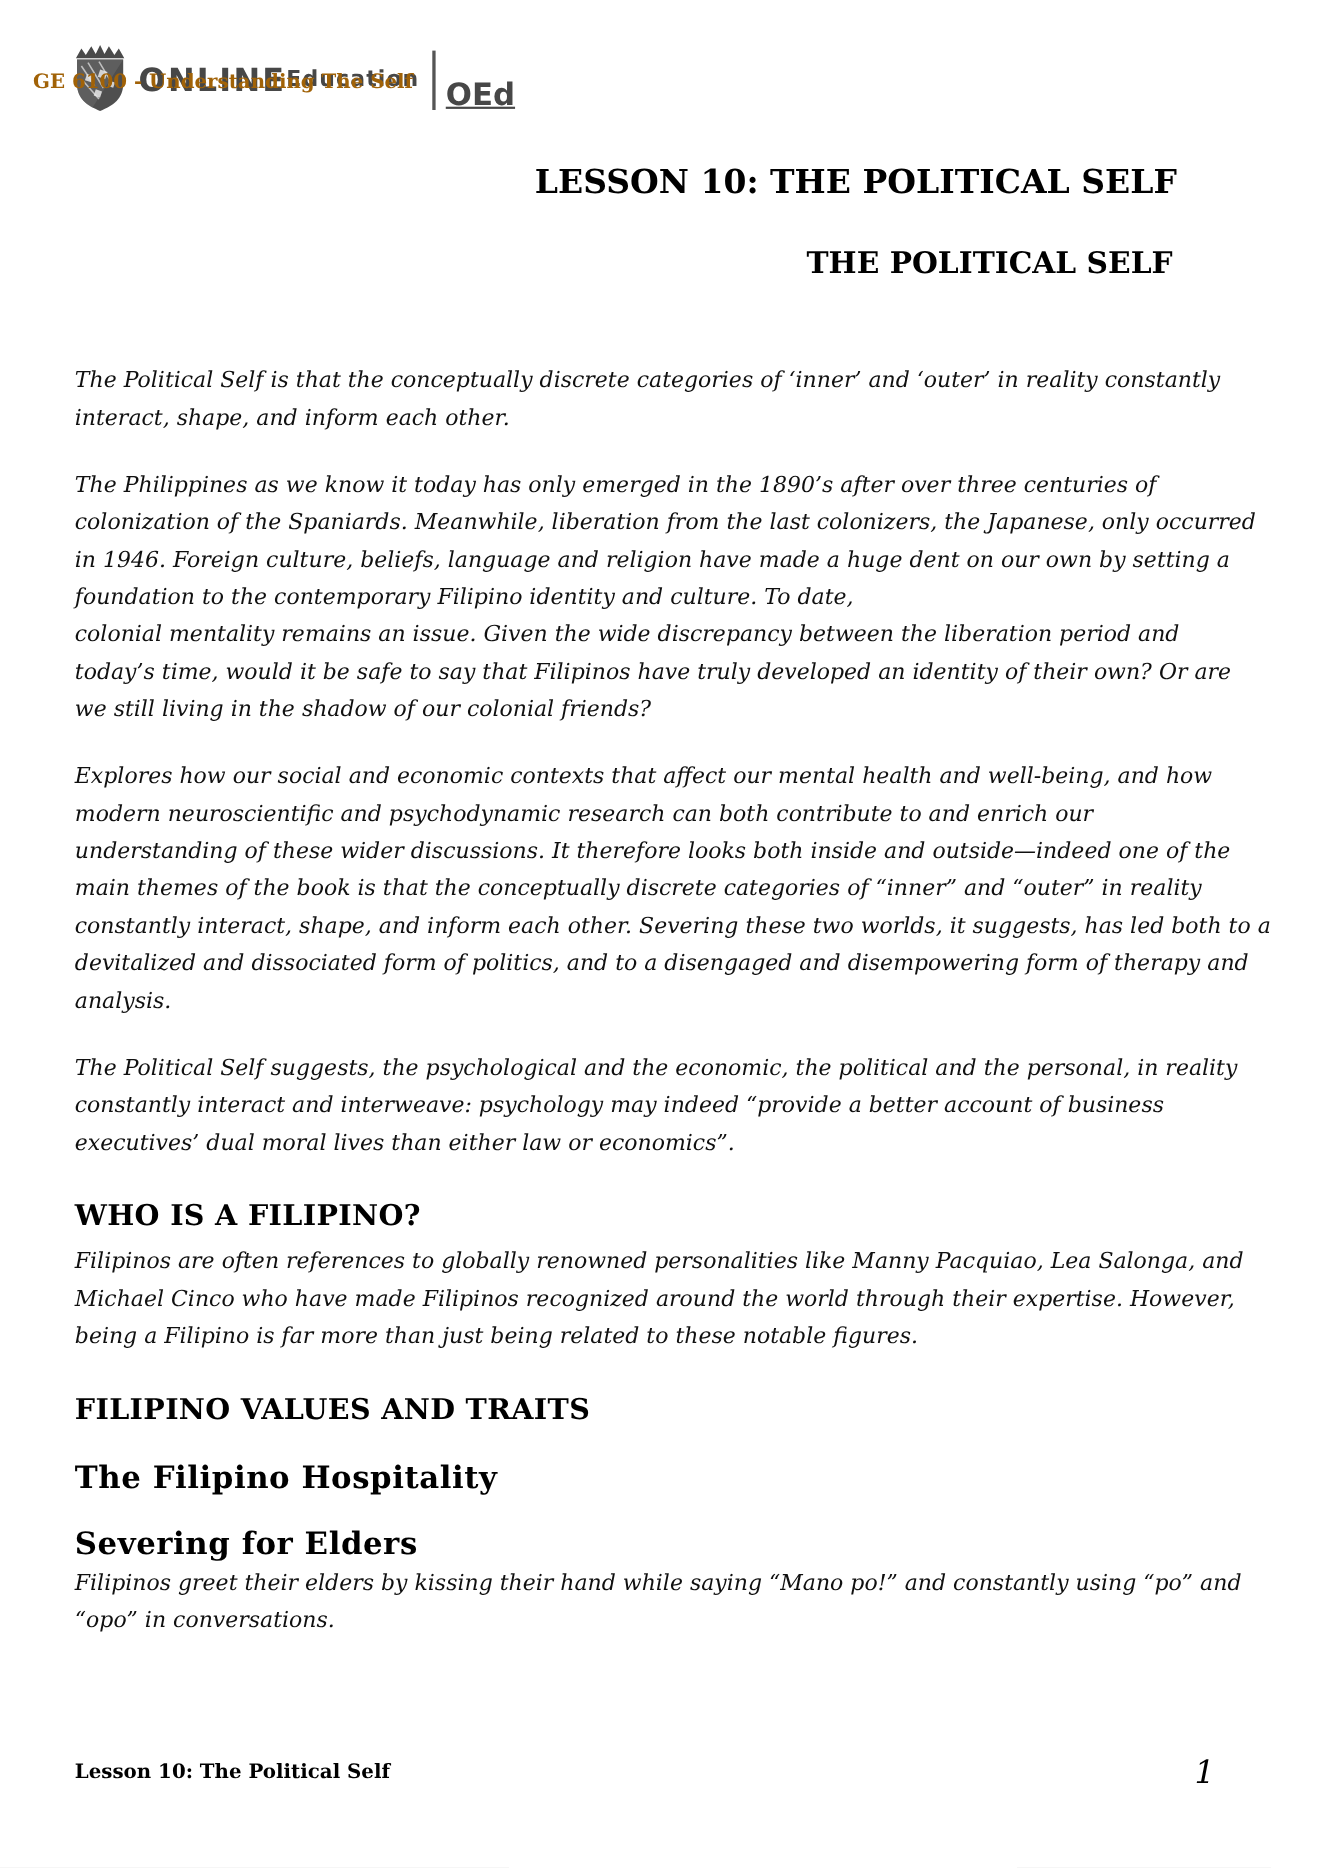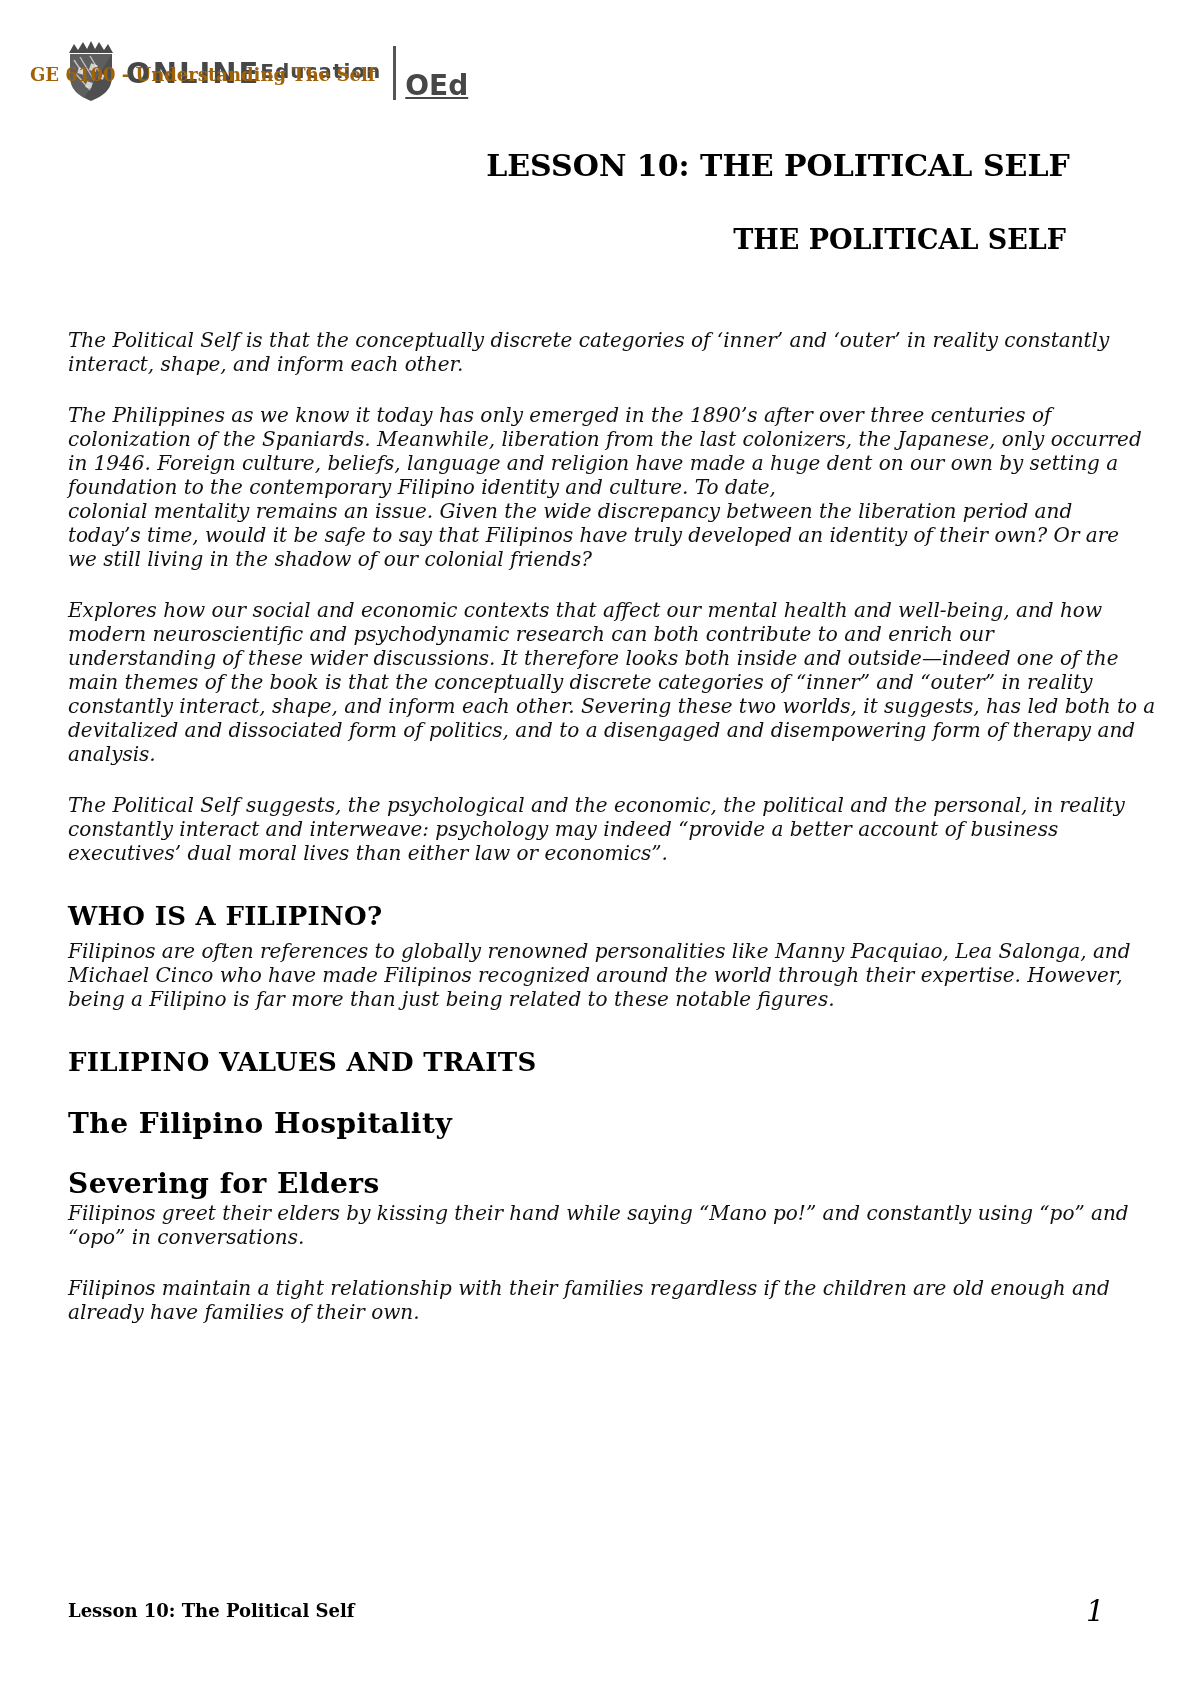--- a/index.html
+++ b/index.html
@@ -72,21 +72,21 @@
     font-size: 27px; font-weight: bold; color: #000;
     text-align: right;
     padding-right: 92px;
     margin-top: 36px;
     margin-bottom: 70px;
     line-height: 36px;
   }
   p.body-par {
     font-style: italic;
     font-size: 20px;
-    line-height: 24px;
+    line-height: 34px;
     white-space: pre-line;
     margin: 0 0 27px 0;
     color: #101010;
   }
   h2.section {
     font-size: 26px; font-weight: bold; color: #000;
     line-height: 34px;
     margin: 34px 0 6px 0;
     letter-spacing: 0.3px;
   }
@@ -174,20 +174,18 @@
 being a Filipino is far more than just being related to these notable figures.</p>
 
     <h2 class="section">FILIPINO VALUES AND TRAITS</h2>
 
     <h3 class="subsection">The Filipino Hospitality</h3>
 
     <h3 class="subsection">Severing for Elders</h3>
     <p class="body-par">Filipinos greet their elders by kissing their hand while saying “Mano po!” and constantly using “po” and
 “opo” in conversations.</p>
 
-    <p class="body-par">Filipinos maintain a tight relationship with their families regardless if the children are old enough and
-already have families of their own.</p>
   </div>
 
   <div class="footer-left">Lesson 10: The Political Self</div>
   <div class="footer-page">1</div>
 
 </div>
 
 </body></html>

